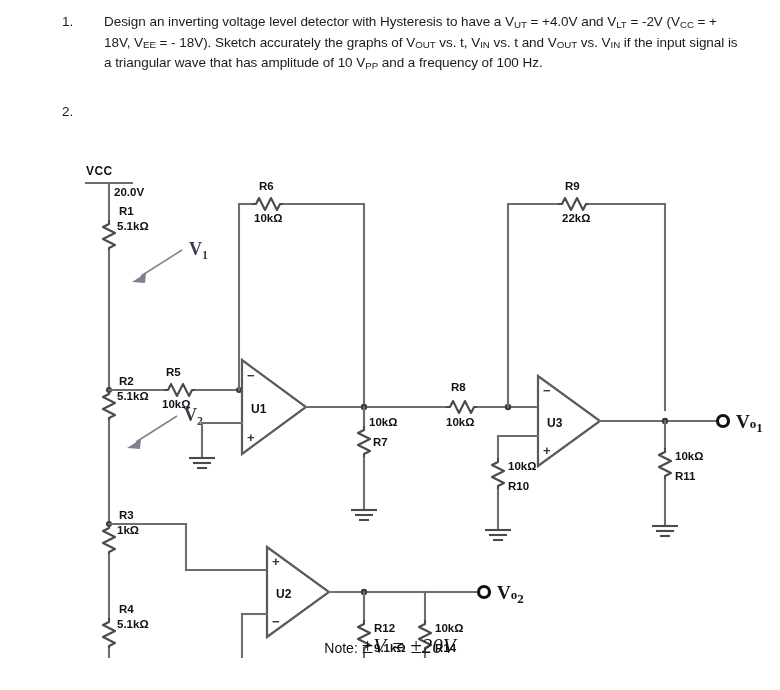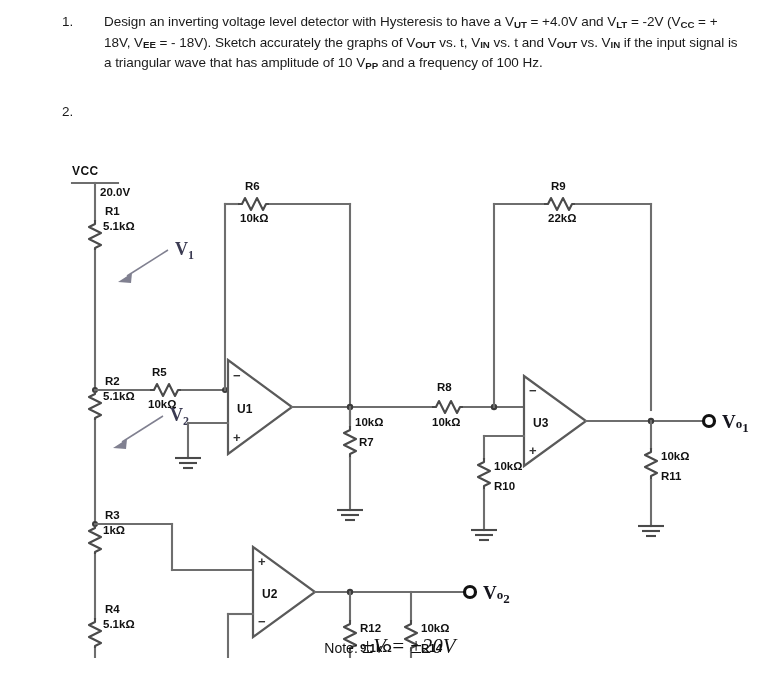--- a/index.html
+++ b/index.html
@@ -39,25 +39,24 @@
     line-height: 19.5px;
     letter-spacing: -0.05px;
   }
   #q1 { padding-top: 12px; }
   #q2 { padding-top: 28px; }
   sub.sc {
     font-size: 0.72em;
     vertical-align: baseline;
     position: relative;
     bottom: -0.18em;
-    font-weight: bold;
   }
   .schematic {
     position: absolute;
-    left: 0;
+    left: 14px;
     top: 158px;
     width: 716px;
     height: 500px;
   }
   svg { display: block; }
   .wire {
     stroke: #6e6e6e;
     stroke-width: 2.1;
     fill: none;
     stroke-linecap: square;

